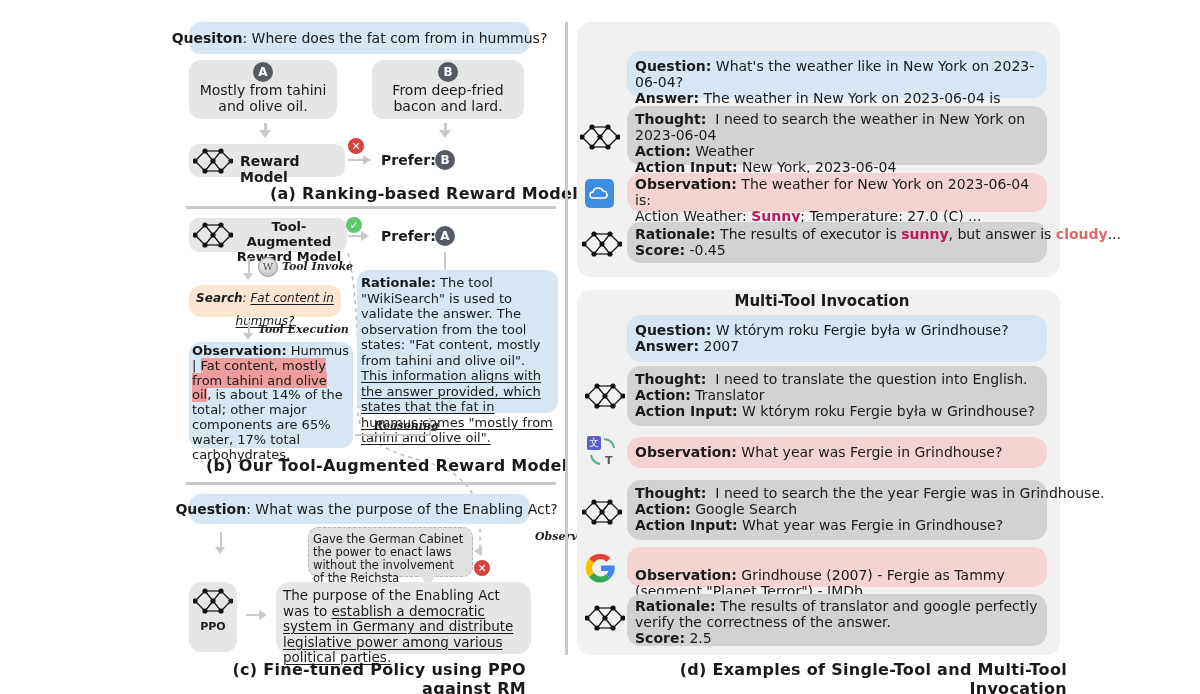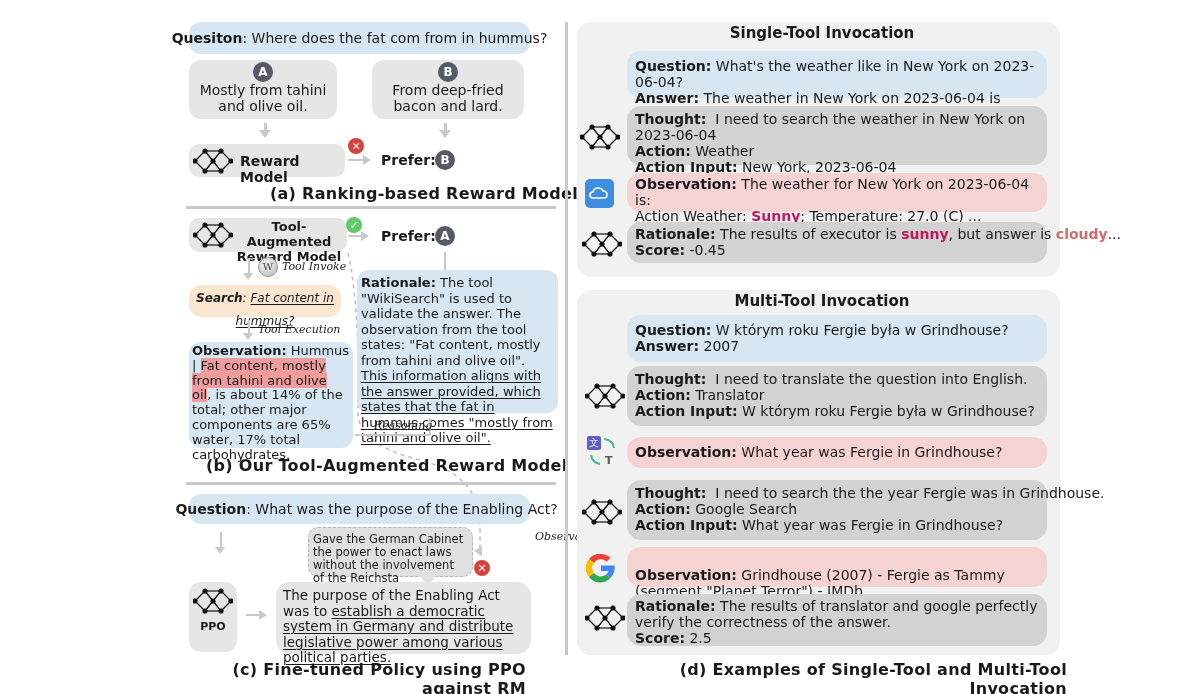--- a/index.html
+++ b/index.html
@@ -17,21 +17,21 @@
   .caption { font-size: 16px; font-weight: bold; letter-spacing: 0.3px; text-align: right; }
   .badge { display: inline-flex; width: 20px; height: 20px; border-radius: 50%; background: #555a66; color: #fff;
            font-size: 12px; font-weight: bold; align-items: center; justify-content: center; }
   .xbadge { width: 16px; height: 16px; border-radius: 50%; background: #d9413b; color: #fff; font-size: 11px;
             font-weight: bold; display: flex; align-items: center; justify-content: center; }
   .okbadge { width: 16px; height: 16px; border-radius: 50%; background: #5fc96b; color: #fff; font-size: 11px;
             font-weight: bold; display: flex; align-items: center; justify-content: center; }
   .arrow-d { width: 0; height: 0; border-left: 6px solid transparent; border-right: 6px solid transparent; border-top: 8px solid #c9c9c9; }
   .vline { background: #c9c9c9; width: 3px; }
   .hline { background: #c9c9c9; height: 3px; }
-  .serif-i { font-family: "DejaVu Serif", serif; font-style: italic; font-size: 11px; color: #222; }
+  .serif-i { font-family: "DejaVu Serif", serif; font-style: italic; font-size: 11px; color: #222; font-weight: bold; }
   .u { text-decoration: underline; text-decoration-thickness: 1px; text-underline-offset: 2px; }
   .hl { background: #ee9c9c; }
   .cloudy { color: #d86a6a; font-weight: bold; }
   .sunny { color: #be185d; font-weight: bold; }
   .panel { background: #f1f1f1; border-radius: 14px; }
   .rcard { position: absolute; left: 50px; width: 420px; border-radius: 14px; padding: 5px 8px; font-size: 14px; line-height: 16px; }
   .net { position: absolute; }
 </style>
 </head>
 <body>
@@ -182,21 +182,20 @@
 <div class="abs grayb" style="left:276px;top:582px;width:255px;height:72px;border-radius:14px;padding:6px 7px;font-size:13.5px;line-height:15.5px;">
   <span>The purpose of the Enabling Act was to</span>
   <span class="u">establish a democratic system in Germany and distribute legislative power among various political parties.</span>
 </div>
 
 <div class="abs caption" style="left:186px;top:660px;width:340px;">(c) Fine-tuned Policy using PPO against RM</div>
 
 <div class="abs" style="left:565px;top:22px;width:3px;height:633px;background:#c8c8c8;"></div>
 
 <div class="abs panel" style="left:577px;top:22px;width:483px;height:255px;">
-  <div class="abs b" style="left:0;top:2px;width:490px;text-align:center;font-size:15px;">Single-Tool Invocation</div>
 
   <div class="rcard blue" style="top:29px;height:47px;padding-top:7px;">
     <div><span class="b">Question:</span> <span>What's the weather like in New York on 2023-06-04?</span></div>
     <div><span class="b">Answer:</span> <span>The weather in New York on 2023-06-04 is</span> <span class="cloudy">cloudy</span><span class="b">.</span></div>
   </div>
 
   <svg class="net" style="left:3px;top:101px;" width="40" height="28">
       <use href="#netg"></use>
     </svg>
   <div class="rcard darkgray" style="top:84px;height:59px;">

